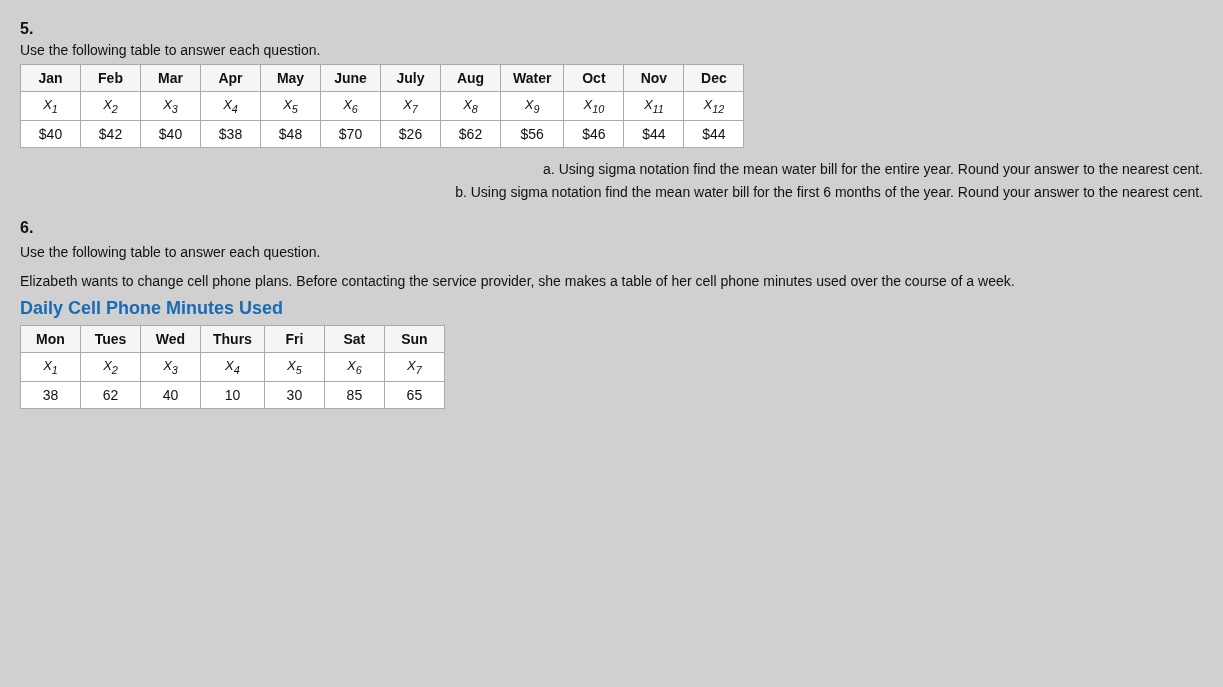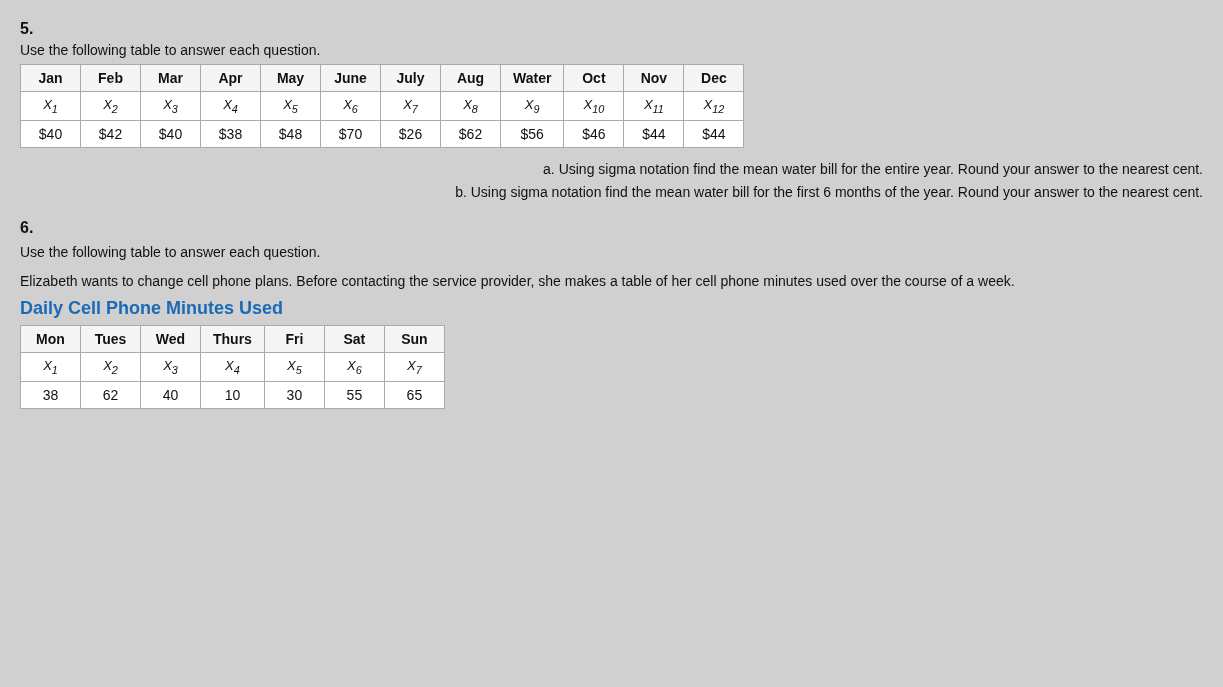--- a/index.html
+++ b/index.html
@@ -151,18 +151,18 @@
         <td class="var">X<sub>5</sub></td>
         <td class="var">X<sub>6</sub></td>
         <td class="var">X<sub>7</sub></td>
       </tr>
       <tr>
         <td>38</td>
         <td>62</td>
         <td>40</td>
         <td>10</td>
         <td>30</td>
-        <td>55</td>
+        <td>85</td>
         <td>65</td>
       </tr>
     </tbody>
   </table>
 </div>
 
 </body></html>

